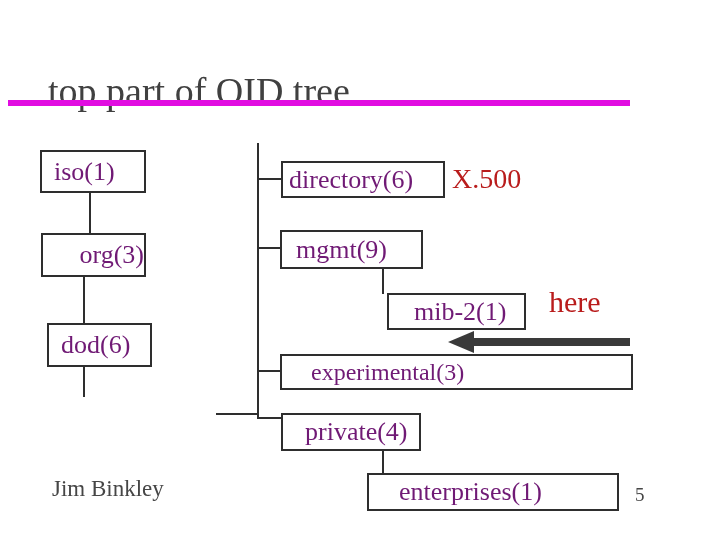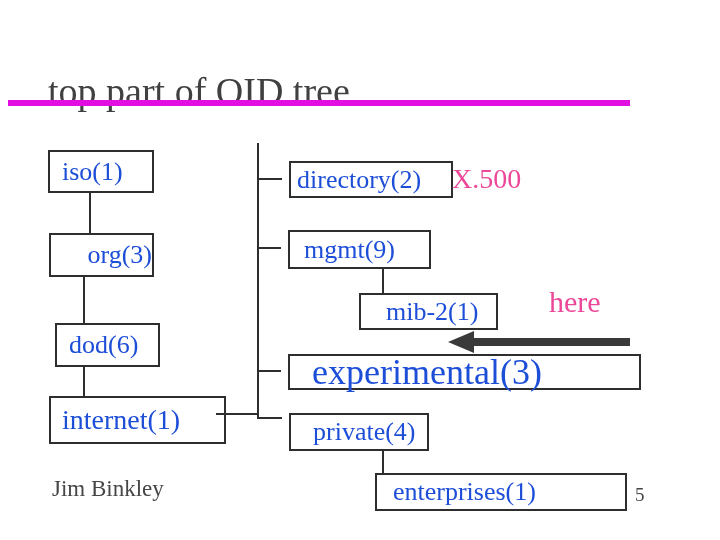--- a/index.html
+++ b/index.html
@@ -19,47 +19,46 @@
   }
   .rule{
     position:absolute;left:8px;top:100px;width:622px;height:6px;
     background:#e10de1;
   }
   .box{
     position:absolute;
     border:2px solid #2e2e2e;
     background:#ffffff;
     box-sizing:border-box;
-    font-size:26px;color:#1d4ed8;
+    font-size:26px;color:#701a75;
     white-space:nowrap;
-    margin-left:8px;
   }
   .box-iso        {left:40px; top:150px;width:106px;height:43px;line-height:39px;padding-left:12px;}
   .box-org        {left:41px; top:233px;width:105px;height:44px;line-height:40px;padding-left:12px;text-align:right;}
   .box-dod        {left:47px; top:323px;width:105px;height:44px;line-height:39px;padding-left:12px;}
   .box-internet   {left:41px; top:396px;width:177px;height:48px;line-height:44px;padding-left:11px;font-size:28px;}
   .box-directory  {left:281px;top:161px;width:164px;height:37px;line-height:33px;padding-left:6px;}
   .box-mgmt       {left:280px;top:230px;width:143px;height:39px;line-height:35px;padding-left:14px;}
-  .box-mib2       {left:351px;top:293px;width:139px;height:37px;line-height:33px;padding-left:25px;}
-  .box-experimental{left:280px;top:354px;width:353px;height:36px;line-height:32px;padding-left:22px;font-size:36px;}
+  .box-mib2       {left:387px;top:293px;width:139px;height:37px;line-height:33px;padding-left:25px;}
+  .box-experimental{left:280px;top:354px;width:353px;height:36px;line-height:32px;padding-left:29px;font-size:24px;}
   .box-private    {left:281px;top:413px;width:140px;height:38px;line-height:34px;padding-left:22px;}
-  .box-enterprises{left:367px;top:473px;width:252px;height:38px;line-height:34px;padding-left:16px;}
+  .box-enterprises{left:367px;top:473px;width:252px;height:38px;line-height:34px;padding-left:30px;}
   .line{position:absolute;background:#2e2e2e;}
   .v-iso-org      {left:89px; top:192px;width:2px;height:42px;}
   .v-org-dod      {left:83px; top:276px;width:2px;height:48px;}
   .v-dod-internet {left:83px; top:365px;width:2px;height:32px;}
   .trunk          {left:257px;top:143px;width:2px;height:276px;}
   .h-directory    {left:257px;top:178px;width:25px;height:2px;}
   .h-mgmt         {left:257px;top:247px;width:24px;height:2px;}
   .h-experimental {left:257px;top:370px;width:24px;height:2px;}
   .h-internet     {left:216px;top:413px;width:42px;height:2px;}
   .h-private      {left:257px;top:417px;width:25px;height:2px;}
   .v-mgmt-mib     {left:382px;top:267px;width:2px;height:27px;}
   .v-private-ent  {left:382px;top:450px;width:2px;height:24px;}
-  .floating{position:absolute;white-space:nowrap;color:#ec4899;}
+  .floating{position:absolute;white-space:nowrap;color:#b91c1c;}
   .x500 {left:452px;top:163px;font-size:28px;}
   .here {left:549px;top:285px;font-size:30px;}
   .footer{left:52px;top:476px;font-size:23px;color:#464646;}
   .pagenum{left:635px;top:484px;font-size:19px;color:#464646;}
   .arrow{position:absolute;left:448px;top:331px;width:182px;height:22px;}
   .arrow .head{
     position:absolute;left:0;top:0;width:0;height:0;
     border-top:11px solid transparent;
     border-bottom:11px solid transparent;
     border-right:26px solid #3a3a3a;
@@ -73,23 +72,22 @@
 <body>
 
 <div id="slide">
 
   <div class="title">top part of OID tree</div>
   <div class="rule"></div>
 
   <div class="box box-iso">iso(1)</div>
   <div class="box box-org">org(3)</div>
   <div class="box box-dod">dod(6)</div>
-  <div class="box box-internet">internet(1)</div>
 
-  <div class="box box-directory">directory(2)</div>
+  <div class="box box-directory">directory(6)</div>
   <div class="box box-mgmt">mgmt(9)</div>
   <div class="box box-mib2">mib-2(1)</div>
   <div class="box box-experimental">experimental(3)</div>
   <div class="box box-private">private(4)</div>
   <div class="box box-enterprises">enterprises(1)</div>
 
   <div class="line v-iso-org"></div>
   <div class="line v-org-dod"></div>
   <div class="line v-dod-internet"></div>
   <div class="line trunk"></div>

